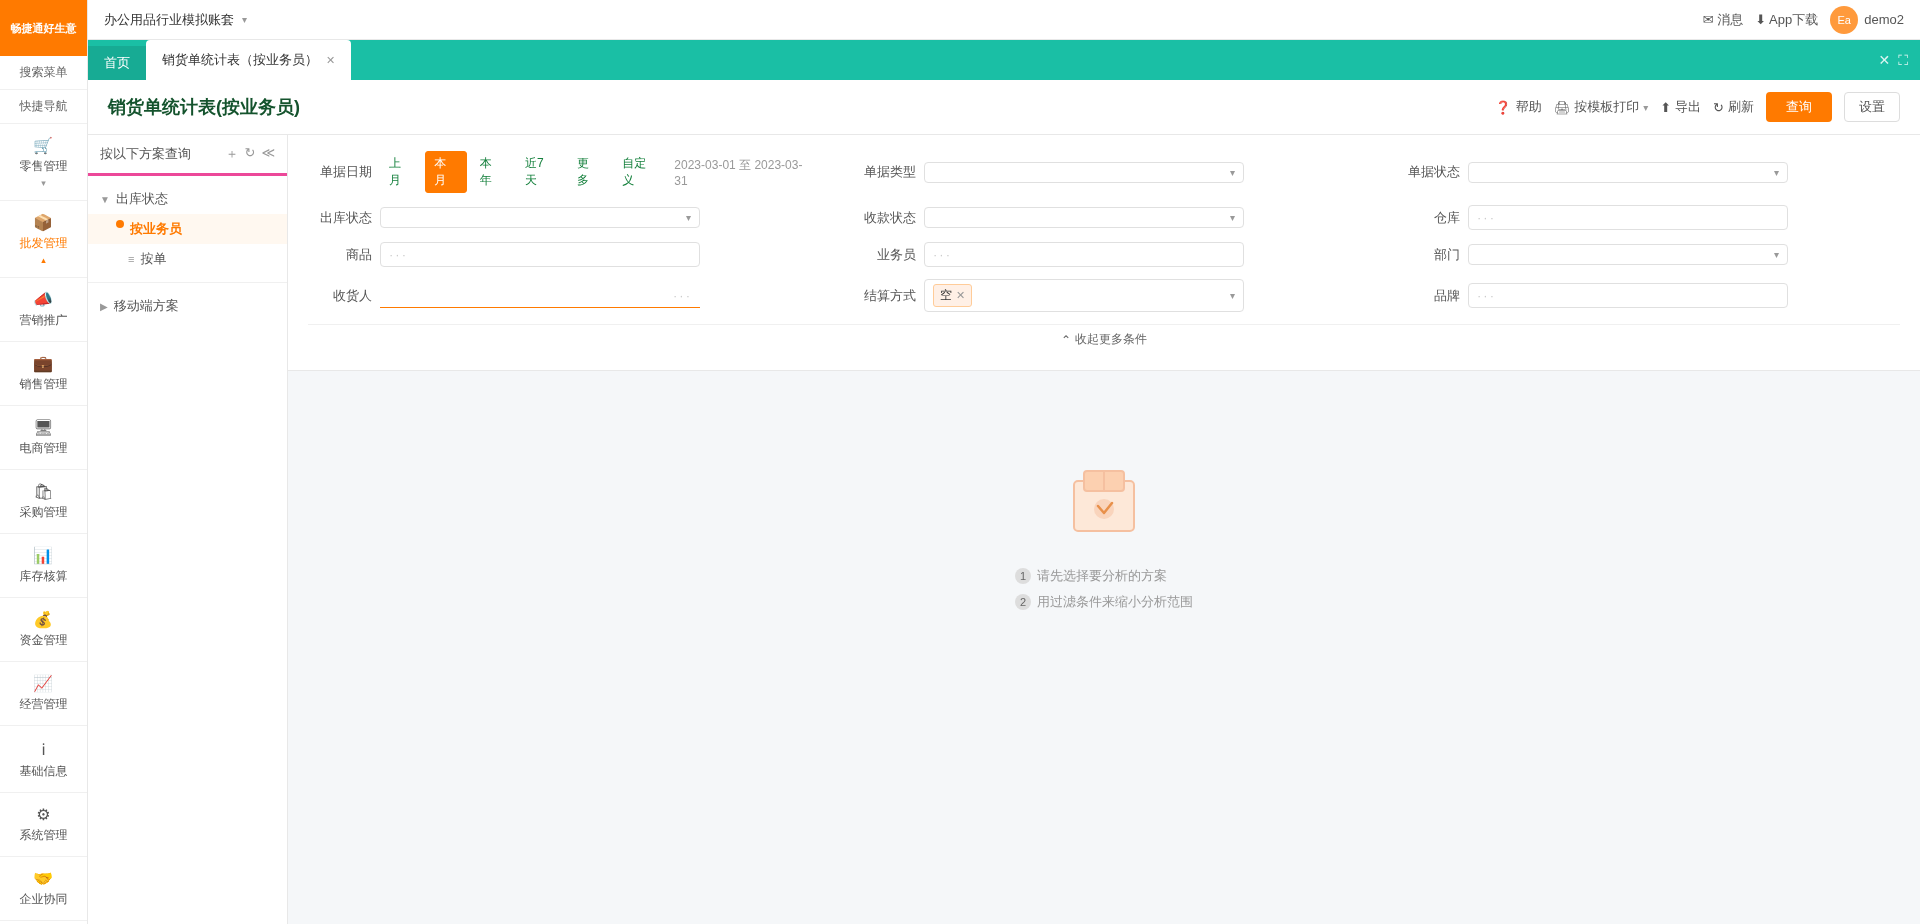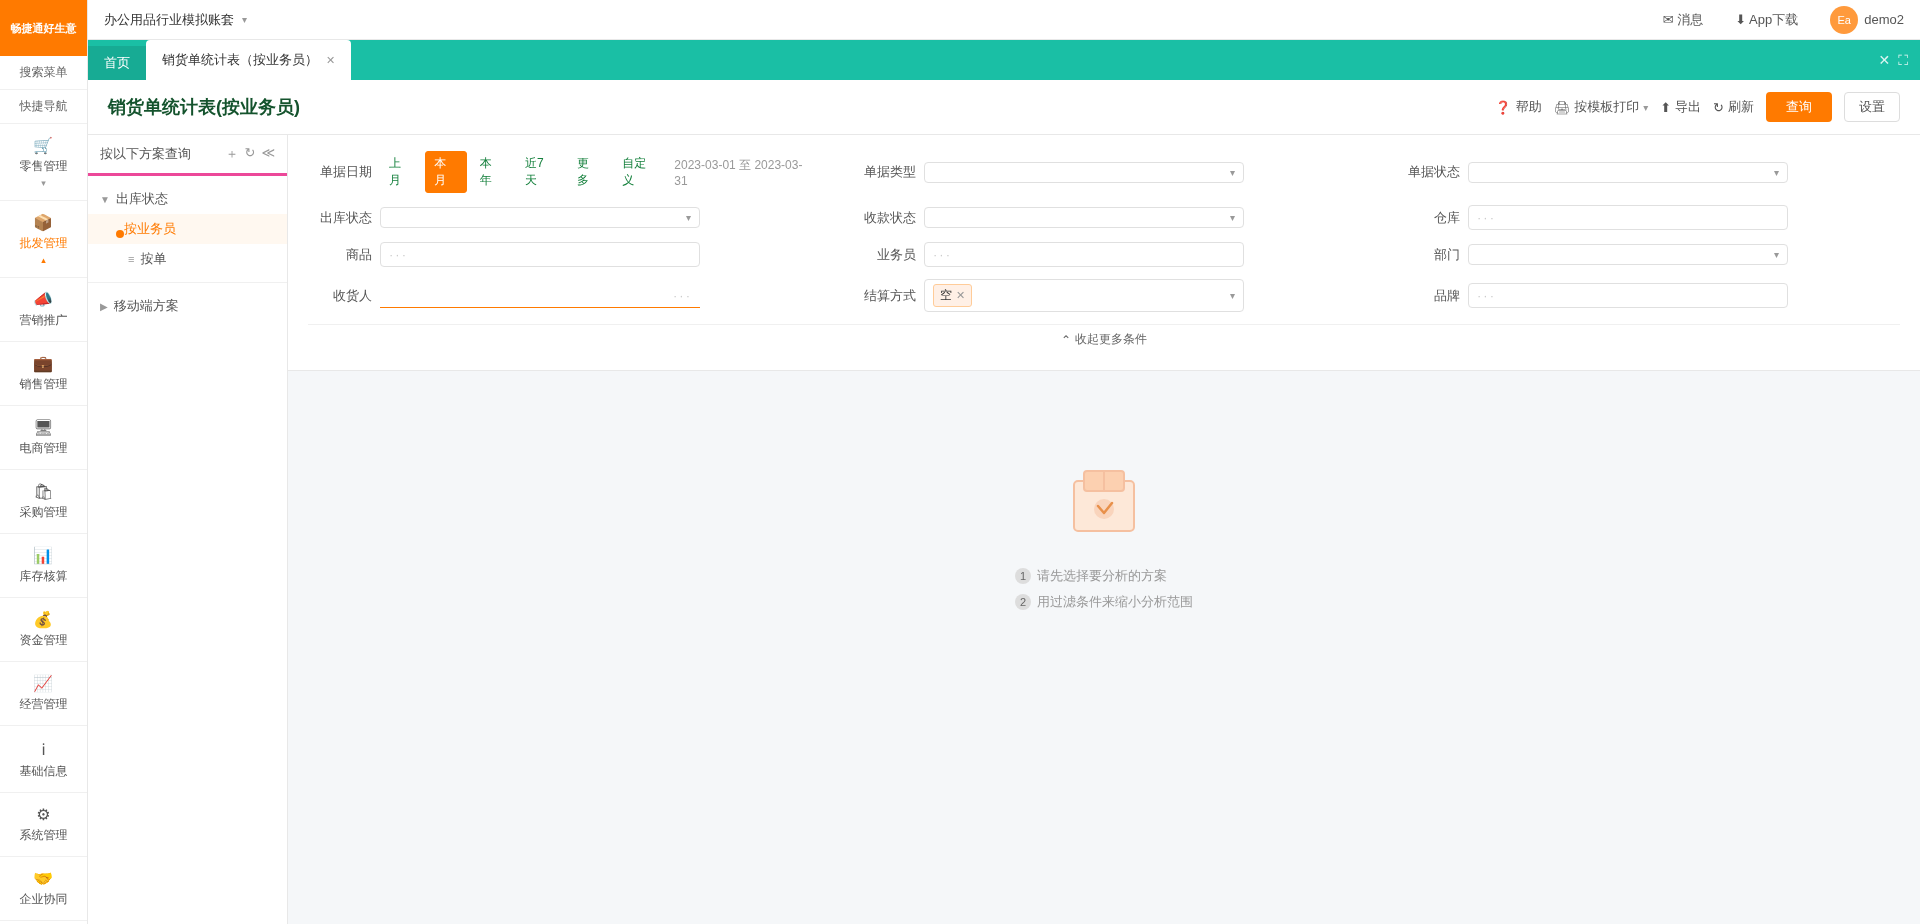--- a/index.html
+++ b/index.html
@@ -90,21 +90,21 @@
       display: flex;
       align-items: center;
       gap: 8px;
       font-size: 13px;
       color: #333;
     }
     .top-header-left .dropdown-arrow { color: #999; font-size: 10px; }
     .top-header-right {
       display: flex;
       align-items: center;
-      gap: 32px;
+      gap: 12px;
       font-size: 13px;
       color: #555;
     }
     .top-header-right .user-avatar {
       width: 28px; height: 28px; border-radius: 50%;
       background: #ff9a3c;
       display: flex; align-items: center; justify-content: center;
       color: white; font-size: 11px;
     }
 
@@ -204,24 +204,26 @@
       align-items: center;
       gap: 6px;
       cursor: pointer;
       font-size: 13px;
       color: #555;
     }
     .tree-item .arrow { color: #999; font-size: 10px; }
     .tree-item-child {
       padding: 6px 12px 6px 28px;
       display: flex;
-      align-items: flex-end;
+      align-items: flex-start;
+      gap: 6px;
       cursor: pointer;
       font-size: 13px;
       color: #ff7a00;
+      font-weight: bold;
     }
     .tree-item-child.active { background: #fff8f0; }
     .tree-item-child2 {
       padding: 6px 12px 6px 40px;
       display: flex;
       align-items: center;
       gap: 6px;
       cursor: pointer;
       font-size: 13px;
       color: #555;

